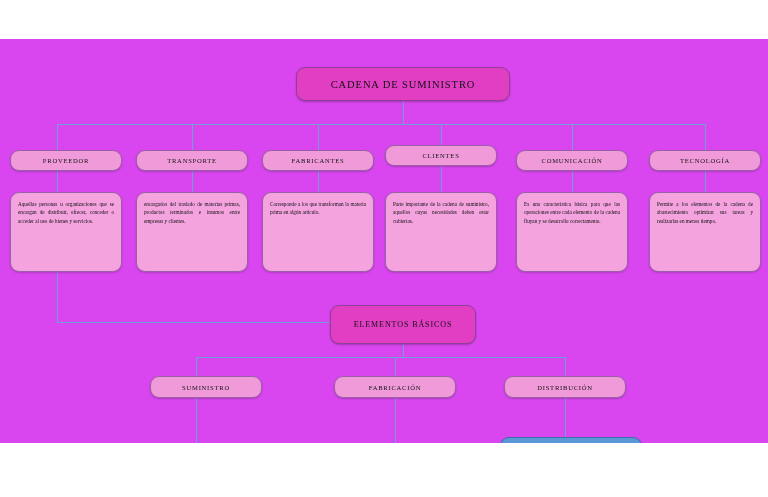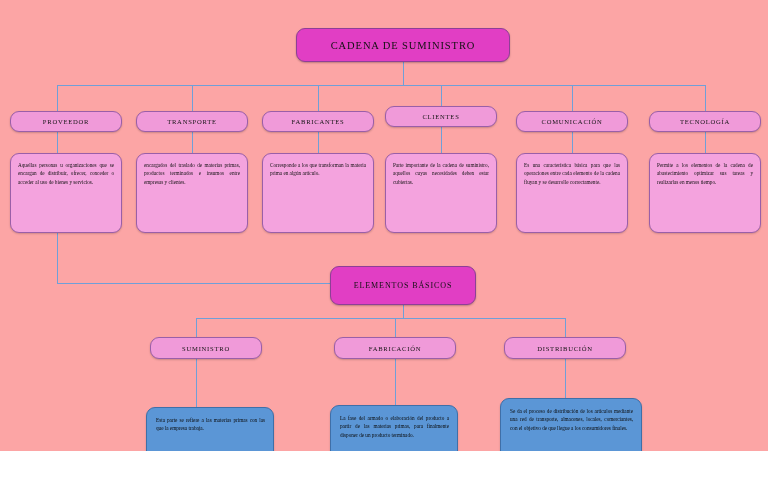--- a/index.html
+++ b/index.html
@@ -3,24 +3,25 @@
 <meta charset="utf-8">
 <style>
   html, body {
     margin: 0;
     padding: 0;
     background: #ffffff;
   }
   #canvas {
     position: relative;
     width: 768px;
-    height: 451px;
-    background: #fca5a5;
+    height: 404px;
+    background: #d946ef;
     overflow: hidden;
     font-family: "Liberation Serif", "DejaVu Serif", serif;
+    margin-top: 39px;
   }
 
   
   .conn {
     position: absolute;
     background: #6f9fd8;
   }
   .conn-h { height: 1px; }
   .conn-v { width: 1px; }
 

